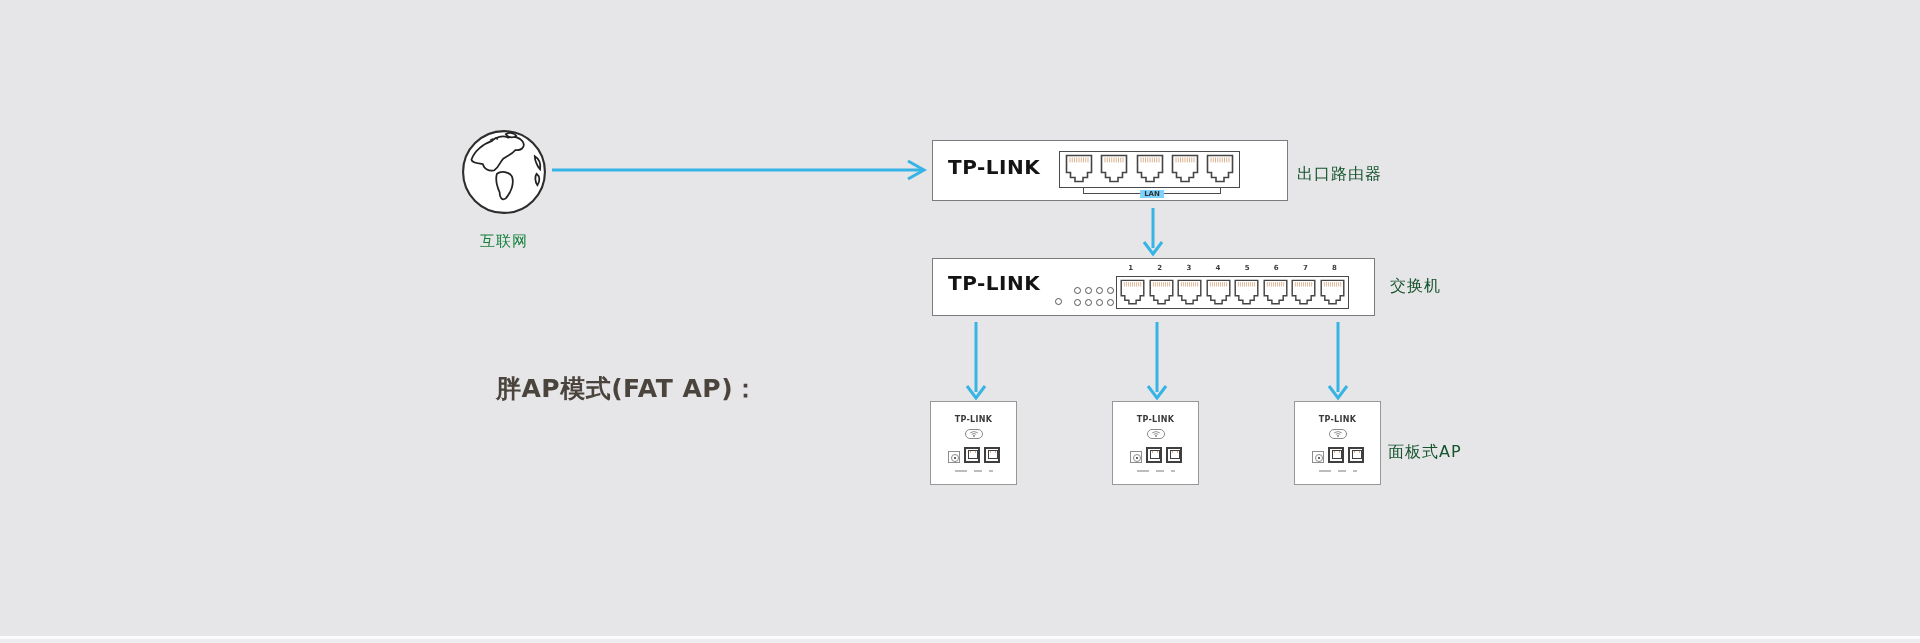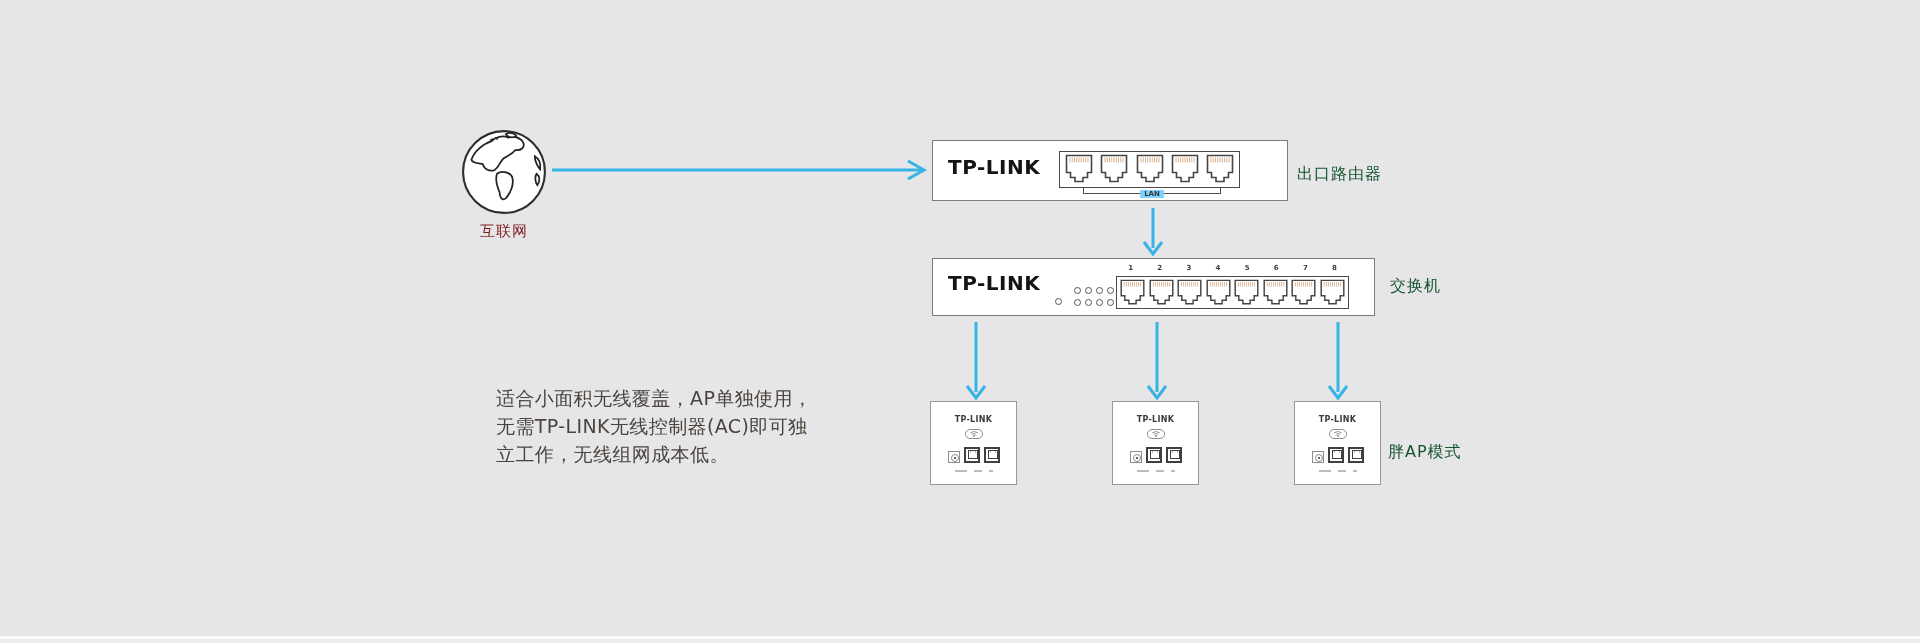--- a/index.html
+++ b/index.html
@@ -6,21 +6,21 @@
   html,body { background:#e6e6e8; }
   .stage {
     position:relative; width:1920px; height:643px;
     background:#e6e6e8; overflow:hidden;
     font-family:"DejaVu Sans","Liberation Sans",sans-serif;
   }
   .abs { position:absolute; }
 
   
   .internet { left:460px; top:128px; width:88px; text-align:center; }
-  .node-label { margin-top:6px; font-size:15px; color:#7f1d1d; letter-spacing:1px; }
+  .node-label { margin-top:16px; font-size:15px; color:#15803d; letter-spacing:1px; }
 
   
   .device { background:#ffffff; border:1px solid #7b7b7b; }
   .brand { position:absolute; font-weight:800; color:#141414; letter-spacing:.5px; }
   .device-label { position:absolute; font-size:16px; color:#14532d; letter-spacing:1px; white-space:nowrap; }
 
   
   .router { left:932px; top:140px; width:356px; height:61px; }
   .router .brand { left:15px; top:14px; font-size:20px; }
   .router .ports { position:absolute; left:126px; top:10px; width:181px; height:37px;
@@ -255,25 +255,21 @@
         <span class="rj45mini"></span>
         <span class="rj45mini"></span>
       </div>
       <div class="caps">
           <i></i>
           <i></i>
           <i></i>
         </div>
     </div>
     </div>
-  <div class="device-label" style="left:1388px; top:442px;">胖AP模式</div>
+  <div class="device-label" style="left:1388px; top:442px;">面板式AP</div>
 
   <div class="abs desc">
-    <div class="desc-body">
-      <div>适合小面积无线覆盖，AP单独使用，</div>
-      <div>无需TP-LINK无线控制器(AC)即可独</div>
-      <div>立工作，无线组网成本低。</div>
-    </div>
+    <div class="desc-heading">胖AP模式(FAT AP)：</div>
   </div>
 
   <div class="abs bottom-line"></div>
   <div class="abs bottom-strip"></div>
 </div>
 
 </body></html>

